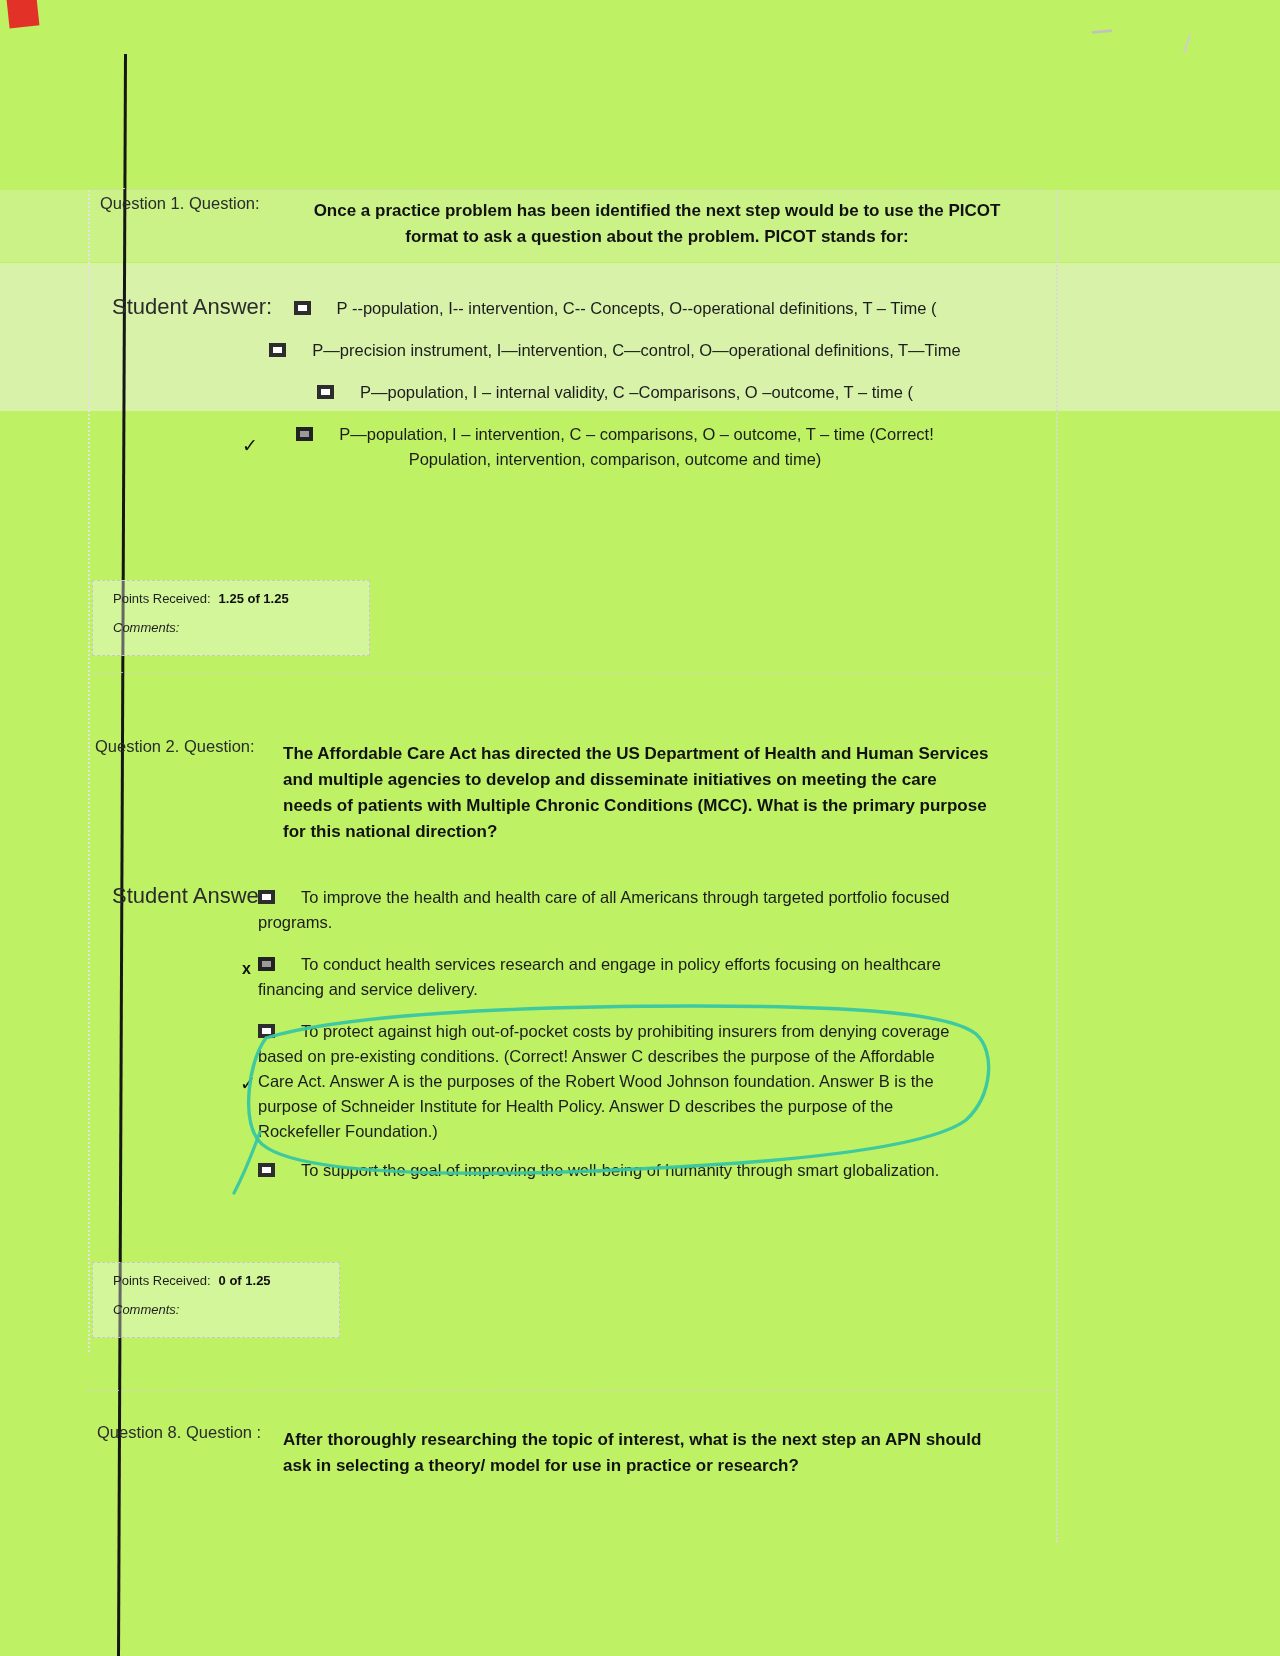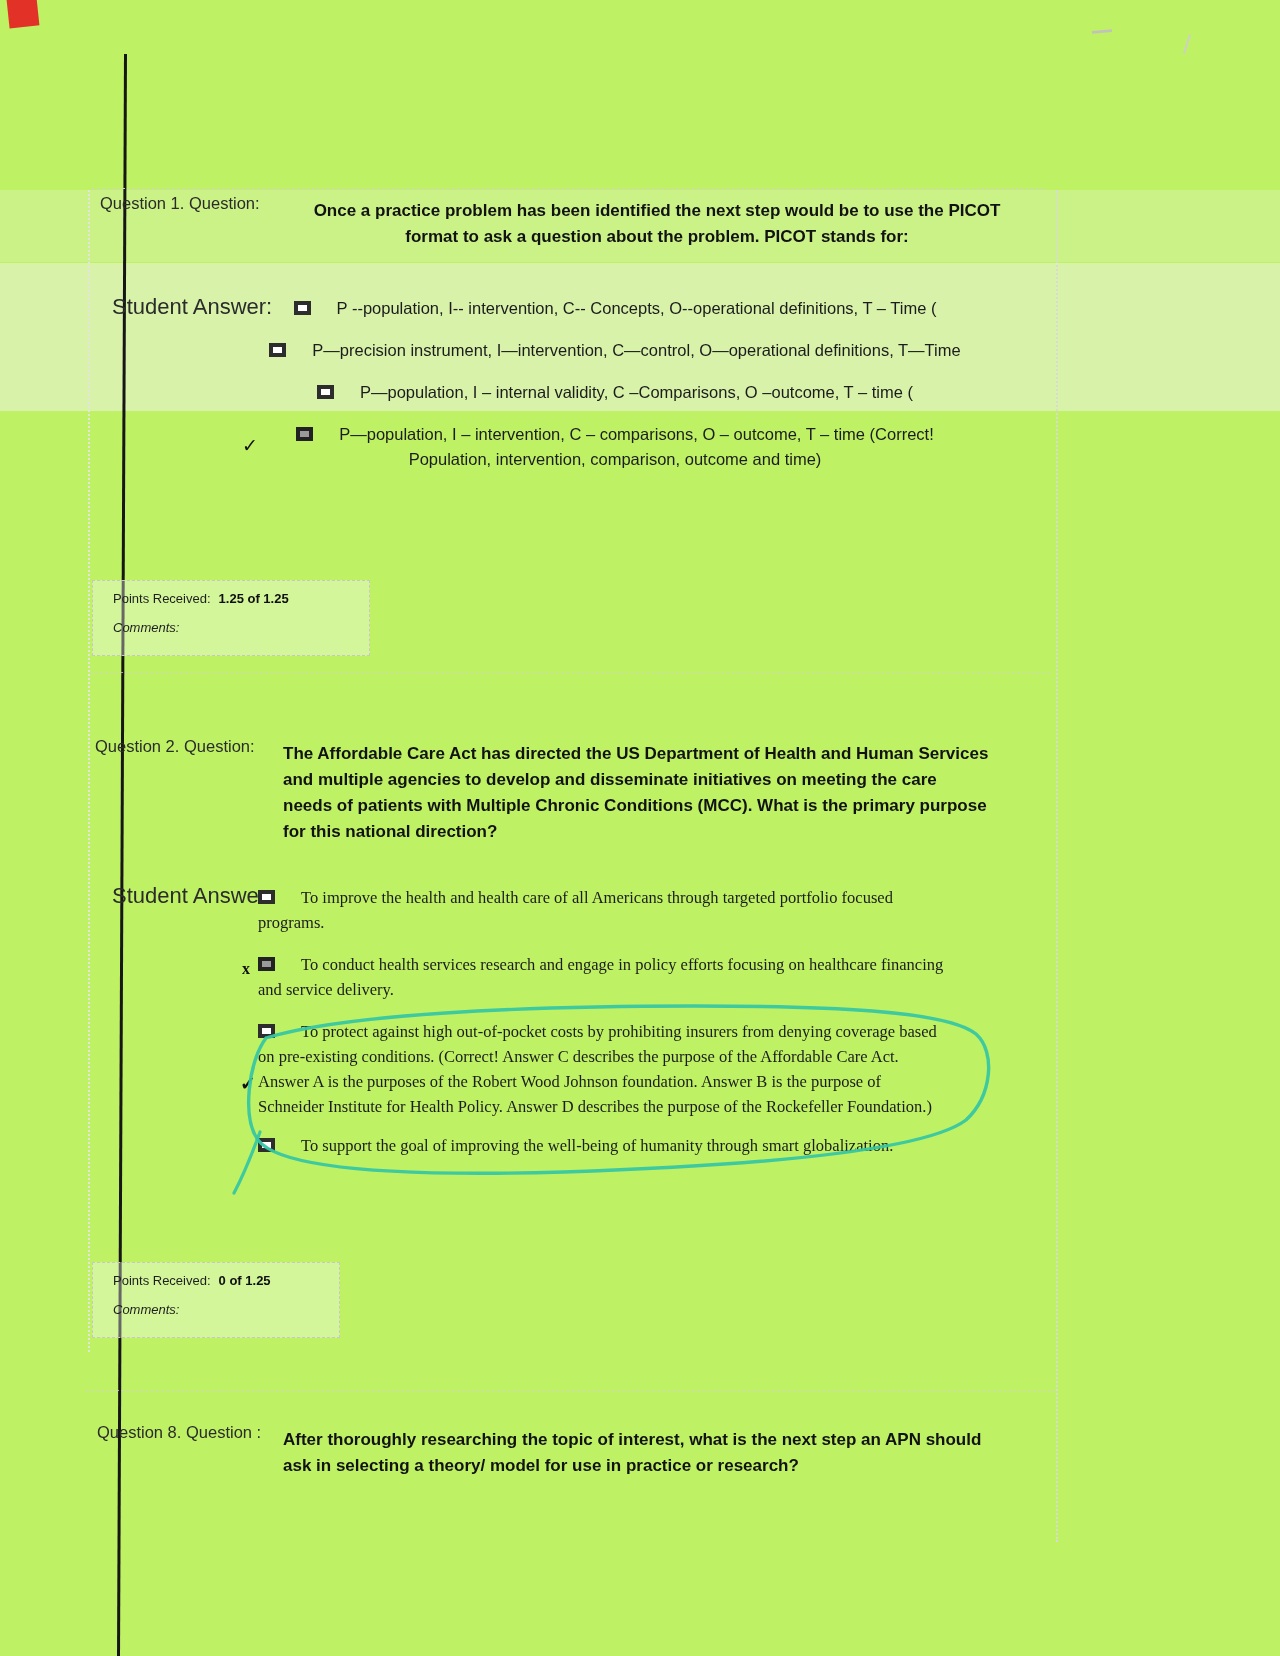--- a/index.html
+++ b/index.html
@@ -73,21 +73,21 @@
     <div>
       <span>Points Received:</span><span class="val">1.25 of 1.25</span>
     </div>
     <div class="comments">Comments:</div>
   </div>
 
   <div class="qlabel" style="left:95px;top:737px;">Question 2. Question:</div>
   <div class="qtext" style="left:283px;top:741px;width:706px;">The Affordable Care Act has directed the US Department of Health and Human Services and multiple agencies to develop and disseminate initiatives on meeting the care needs of patients with Multiple Chronic Conditions (MCC). What is the primary purpose for this national direction?</div>
   <div class="salabel" style="left:112px;top:883px;">Student Answer:</div>
 
-  <div class="opts" style="left:258px;top:885px;width:692px;font-family:Liberation Serif, serif;">
+  <div class="opts" style="left:258px;top:885px;width:692px;">
     <div class="opt">
       <span class="cb"></span><span>To improve the health and health care of all Americans through targeted portfolio focused programs.</span>
     </div>
     <div class="opt">
       <span class="mark" style="left:-16px;top:4px;font-size:16px;">x</span>
       <span class="cb dark"></span><span>To conduct health services research and engage in policy efforts focusing on healthcare financing and service delivery.</span>
     </div>
     <div class="opt" style="margin-bottom:14px;">
       <span class="mark" style="left:-18px;top:52px;">✓</span>
       <span class="cb"></span><span>To protect against high out-of-pocket costs by prohibiting insurers from denying coverage based on pre-existing conditions. (Correct! Answer C describes the purpose of the Affordable Care Act. Answer A is the purposes of the Robert Wood Johnson foundation. Answer B is the purpose of Schneider Institute for Health Policy. Answer D describes the purpose of the Rockefeller Foundation.)</span>

